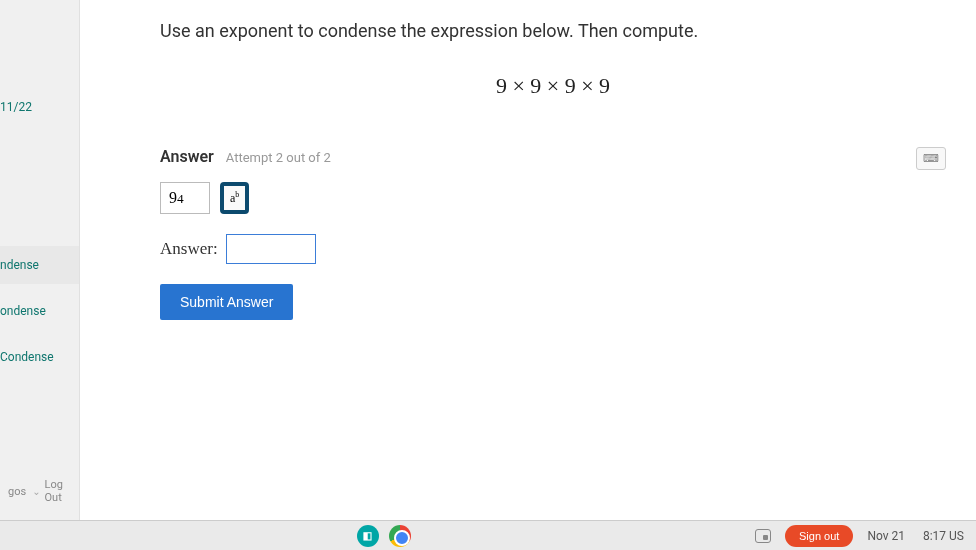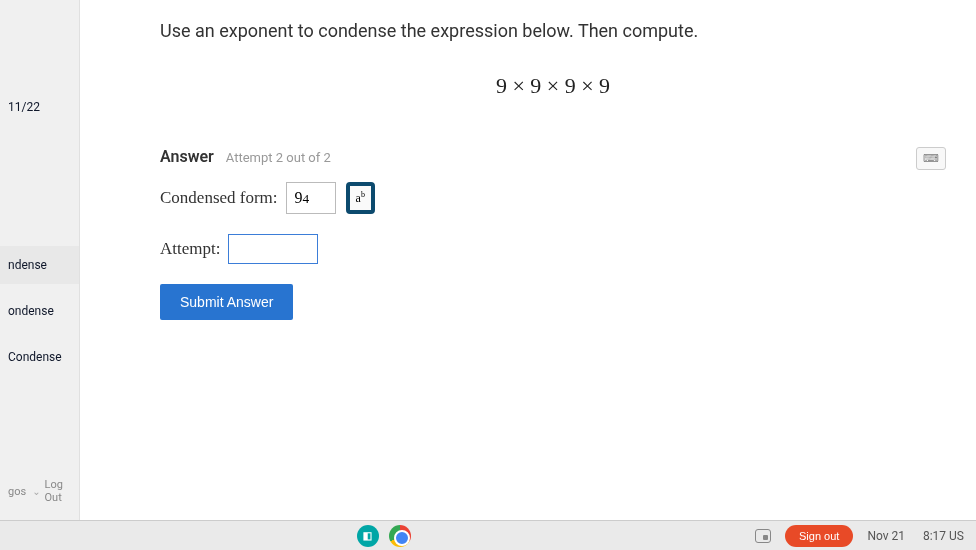--- a/index.html
+++ b/index.html
@@ -15,23 +15,23 @@
       position: absolute;
       left: 0;
       top: 0;
       width: 80px;
       height: 520px;
       background: #f0f0f0;
       border-right: 1px solid #e0e0e0;
       padding-top: 100px;
     }
     .sidebar-item {
-      padding: 12px 8px;
+      padding: 12px 0;
       font-size: 12px;
-      color: #0f172a;
+      color: #0f766e;
       cursor: pointer;
       margin-bottom: 8px;
     }
     .sidebar-item.date {
       padding-top: 0;
       margin-top: 0;
       margin-bottom: 120px;
     }
     .sidebar-item.active {
       background: #e8e8e8;
@@ -278,32 +278,31 @@
   <div class="expression">9 × 9 × 9 × 9</div>
 
   <div class="answer-row">
     <span class="answer-label">Answer</span>
     <span class="attempt">Attempt 2 out of 2</span>
     <span class="keyboard-icon">⌨</span>
   </div>
 
 
   <div class="form-row">
-    <span class="form-label">Condensed form:</span>
     <span class="input-box">
       <span>9</span>
         <sup>4</sup>
     </span>
     <button class="ab-btn">
       <span>a</span><sup>b</sup>
     </button>
   </div>
 
   <div class="form-row">
-    <span class="form-label">Attempt:</span>
+    <span class="form-label">Answer:</span>
     <span class="input-box blue"></span>
   </div>
 
   <button class="submit-btn">Submit Answer</button>
 </div>
 
 <div class="taskbar">
   <div class="taskbar-center">
     <div class="task-icon teal">◧</div>
     <div class="chrome-icon"></div>

